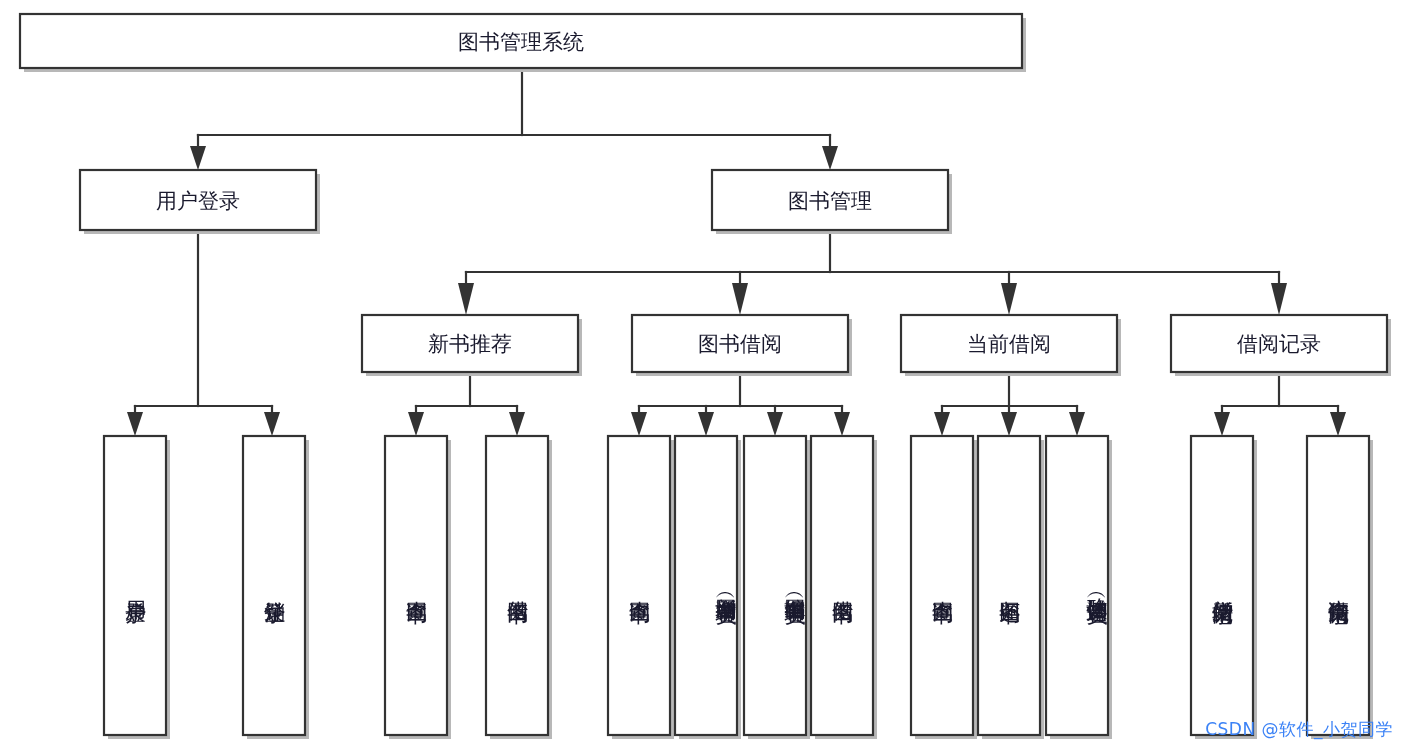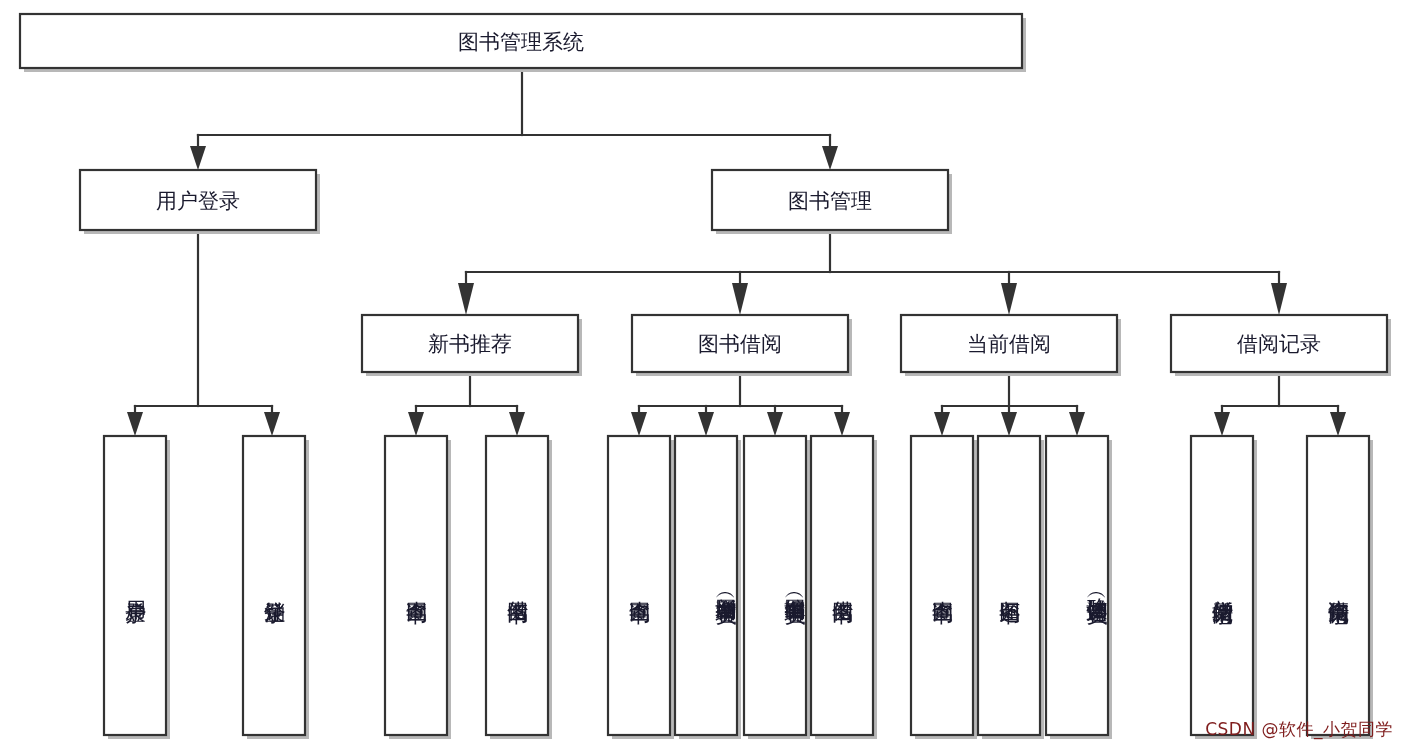--- a/index.html
+++ b/index.html
@@ -68,21 +68,21 @@
     justify-content: center;
     white-space: nowrap;
     pointer-events: none;
   }
   #watermark {
     position: absolute;
     right: 12px;
     bottom: 6px;
     font-family: "DejaVu Sans", "Liberation Sans", sans-serif;
     font-size: 17px;
-    color: #7f1d1d;
+    color: #3b82f6;
     letter-spacing: 0.5px;
     user-select: none;
   }
 </style>
 </head>
 <body>
 
 <div id="diagram-root">
 
   <svg id="tree-svg" viewBox="0 0 1405 747">

